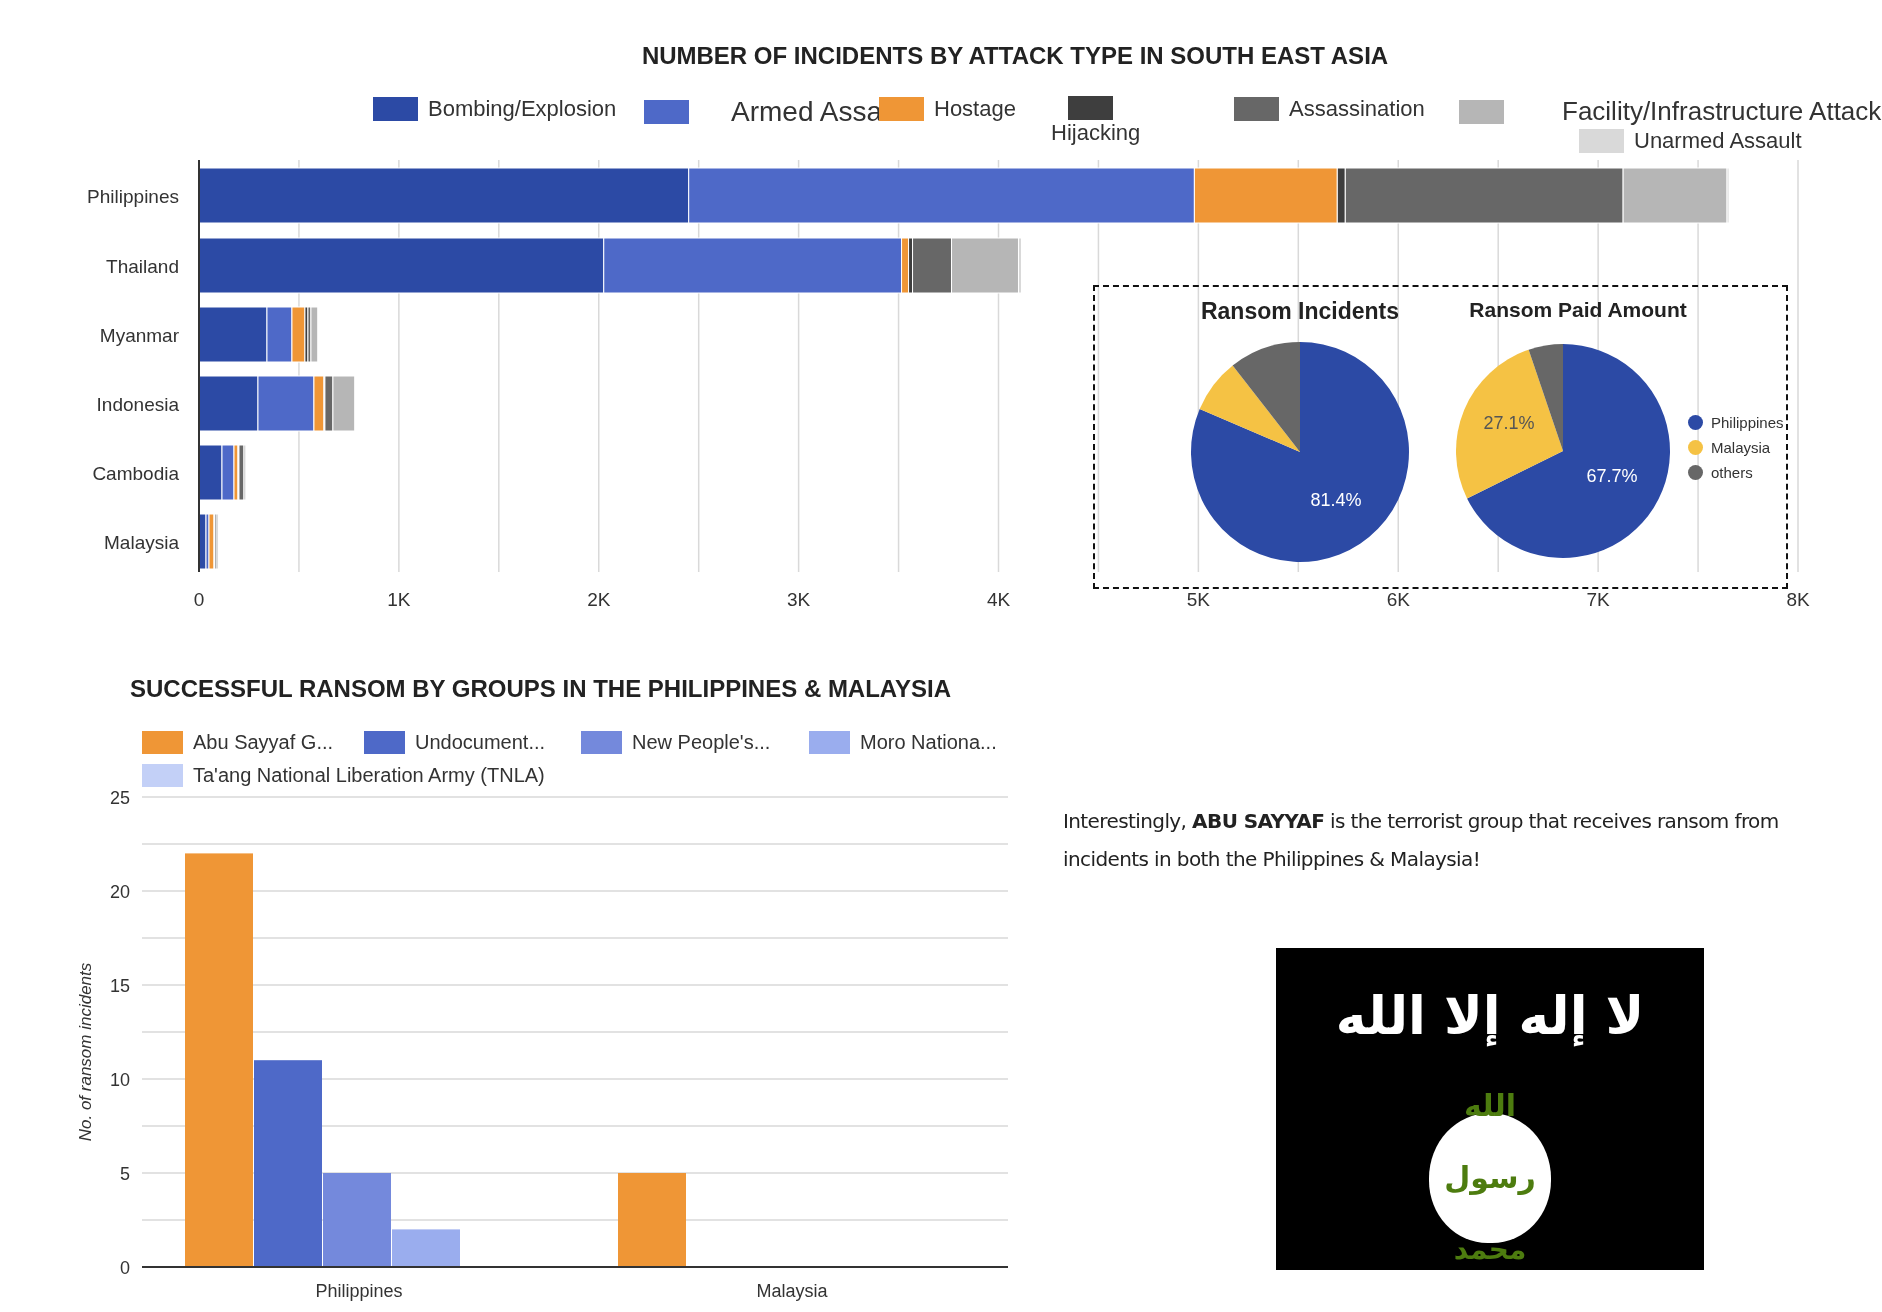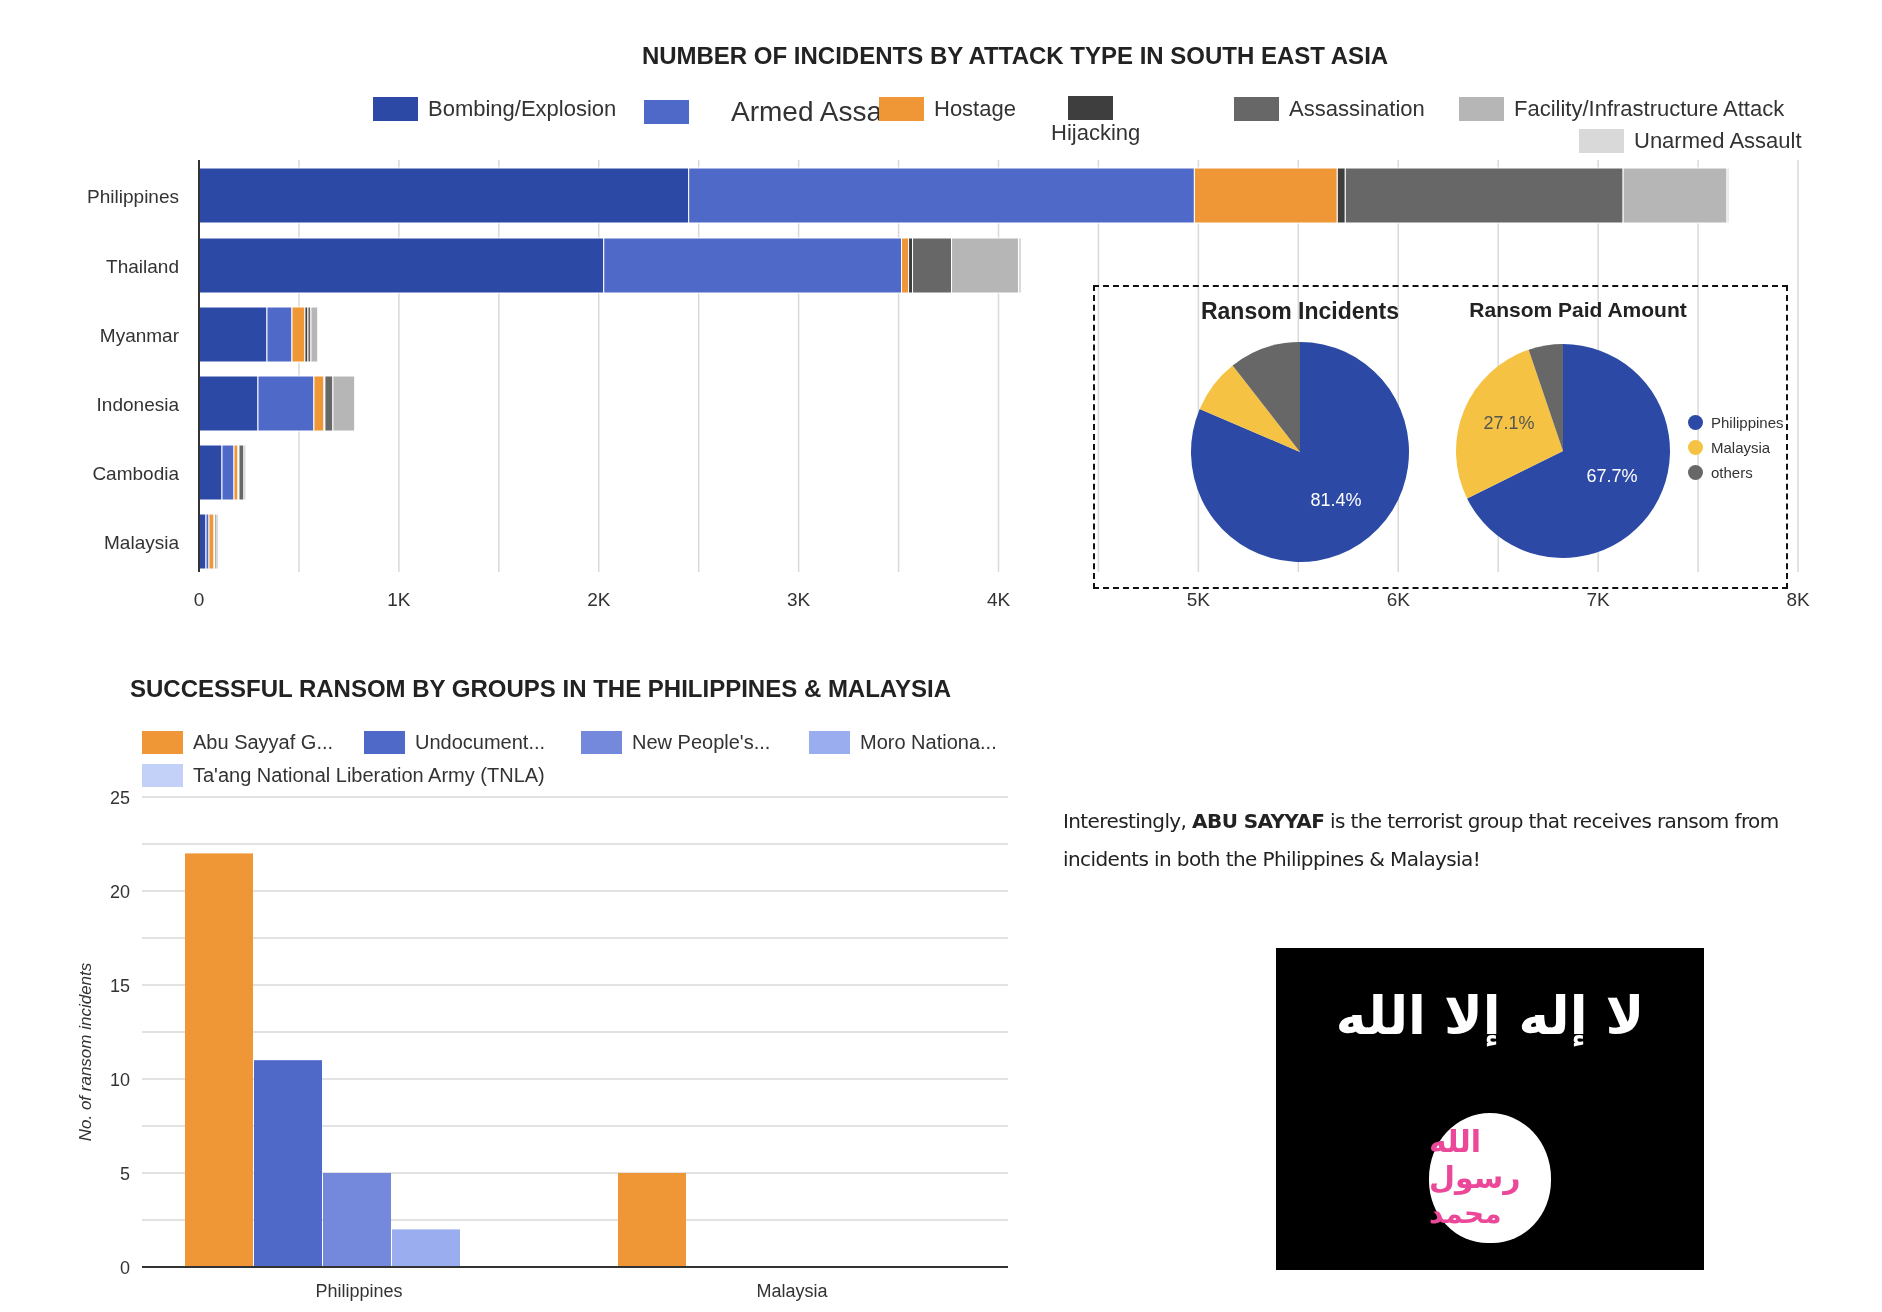--- a/index.html
+++ b/index.html
@@ -33,21 +33,21 @@
     <div class="legend-item" style="left: 1051px; top: 96px; flex-direction: column;">
       <span class="swatch" style="width: 45px; height: 24px; background: rgb(62, 62, 62); margin-right: 10px;"></span>
       <span class="lbl" style="font-size: 22px;">Hijacking</span>
     </div>
     <div class="legend-item" style="left: 1234px; top: 96px;">
       <span class="swatch" style="width: 45px; height: 24px; background: rgb(103, 103, 103); margin-right: 10px;"></span>
       <span class="lbl" style="font-size: 22px;">Assassination</span>
     </div>
     <div class="legend-item" style="left: 1459px; top: 96px;">
       <span class="swatch" style="width: 45px; height: 24px; background: rgb(182, 182, 182); margin-right: 10px;"></span>
-      <span class="lbl" style="font-size: 22px;">Facility/Infrastructure Attack</span>
+      <span class="lbl" style="font-size: 26px; margin-left: 48px;">Facility/Infrastructure Attack</span>
     </div>
     <div class="legend-item" style="left: 1579px; top: 128px;">
       <span class="swatch" style="width: 45px; height: 24px; background: rgb(217, 217, 217); margin-right: 10px;"></span>
       <span class="lbl" style="font-size: 22px;">Unarmed Assault</span>
     </div>
   </div>
 <svg id="top-chart" class="abs" style="left:0;top:0;" width="1882" height="640">
     <line x1="298.9375" x2="298.9375" y1="160" y2="572" stroke="#d9d9d9" stroke-width="1.5"></line>
     <line x1="398.875" x2="398.875" y1="160" y2="572" stroke="#d9d9d9" stroke-width="1.5"></line>
     <line x1="498.8125" x2="498.8125" y1="160" y2="572" stroke="#d9d9d9" stroke-width="1.5"></line>
@@ -203,18 +203,18 @@
     <line x1="142" x2="1008" y1="507" y2="507" stroke="#333" stroke-width="2"></line>
     <text x="0" y="0" transform="translate(91,292) rotate(-90)" text-anchor="middle" font-size="17" font-style="italic" fill="#333">No. of ransom incidents</text>
   </svg>
 
 <div class="note">
   <span>Interestingly, </span><b>ABU SAYYAF</b><span> is the terrorist group that receives ransom from incidents in both the Philippines &amp; Malaysia!</span>
 </div>
 
 <div class="abs" style="left:1276px; top:948px; width:428px; height:322px; background:#000; overflow:hidden;">
   <div style="position:absolute; left:0; width:428px; top:38px; text-align:center; color:#fff; font-family:'DejaVu Sans', sans-serif; font-size:52px; font-weight:bold; direction:rtl;">لا إله إلا الله</div>
-  <div style="position:absolute; left:153px; top:165px; width:122px; height:130px; background:#fff; border-radius:50% 50% 48% 48%; display:flex; flex-direction:column; justify-content:center; color:#ec4899; font-family:'DejaVu Sans', sans-serif; font-weight:bold; line-height:36px;">
+  <div style="position:absolute; left:153px; top:165px; width:122px; height:130px; background:#fff; border-radius:50% 50% 48% 48%; display:flex; flex-direction:column; align-items:center; justify-content:center; color:#4d7c0f; font-family:'DejaVu Sans', sans-serif; font-weight:bold; line-height:36px;gap:36px;">
     <span style="font-size:30px;">الله</span>
     <span style="font-size:30px;">رسول</span>
     <span style="font-size:28px;">محمد</span>
   </div>
 </div>
 
 </body></html>

